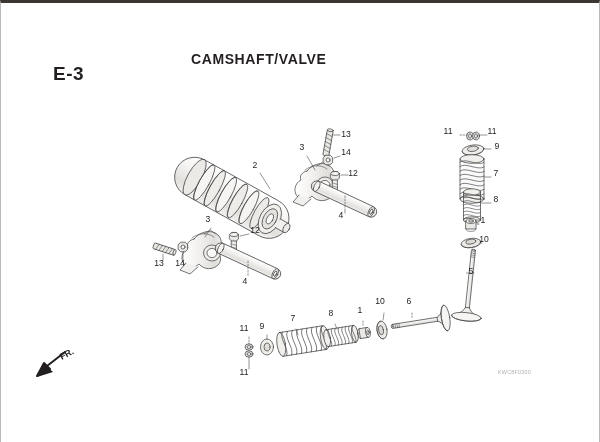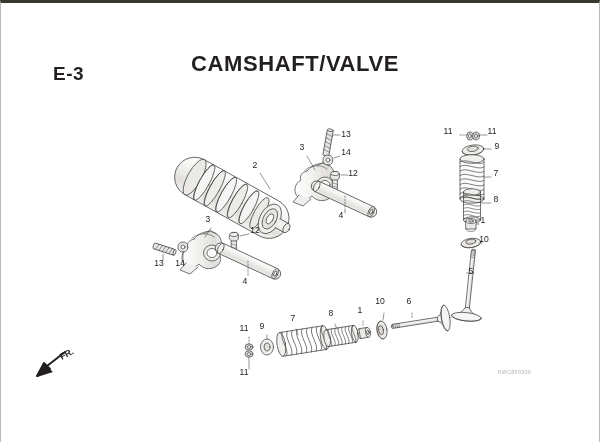--- a/index.html
+++ b/index.html
@@ -20,21 +20,21 @@
     border-bottom:0;
   }
   #header{position:absolute;left:0;top:0;width:600px;height:96px;}
   #sec-code{
     position:absolute;left:52px;top:60px;
     font-size:19px;font-weight:bold;color:#231f20;
     letter-spacing:0.5px;
   }
   #sec-title{
     position:absolute;left:190px;top:48px;
-    font-size:22px;font-weight:bold;color:#231f20;
+    font-size:14px;font-weight:bold;color:#231f20;
     letter-spacing:0.6px;
   }
   #canvas-wrap{position:absolute;left:0;top:0;width:600px;height:442px;}
   svg{display:block;}
   .lbl{
     font-family:"Liberation Sans", sans-serif;
     font-size:8.6px;fill:#1d1d1b;
   }
   #watermark{
     position:absolute;left:497px;top:366px;

